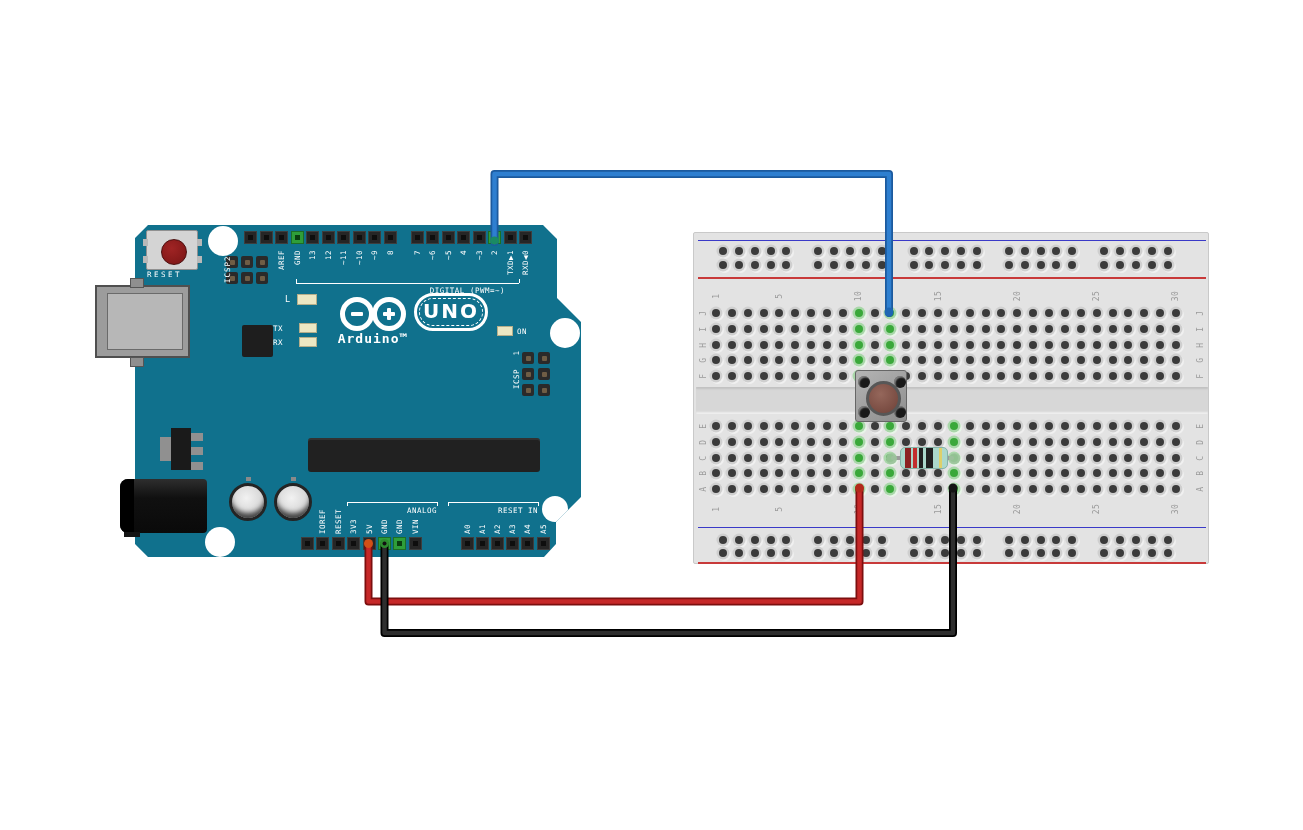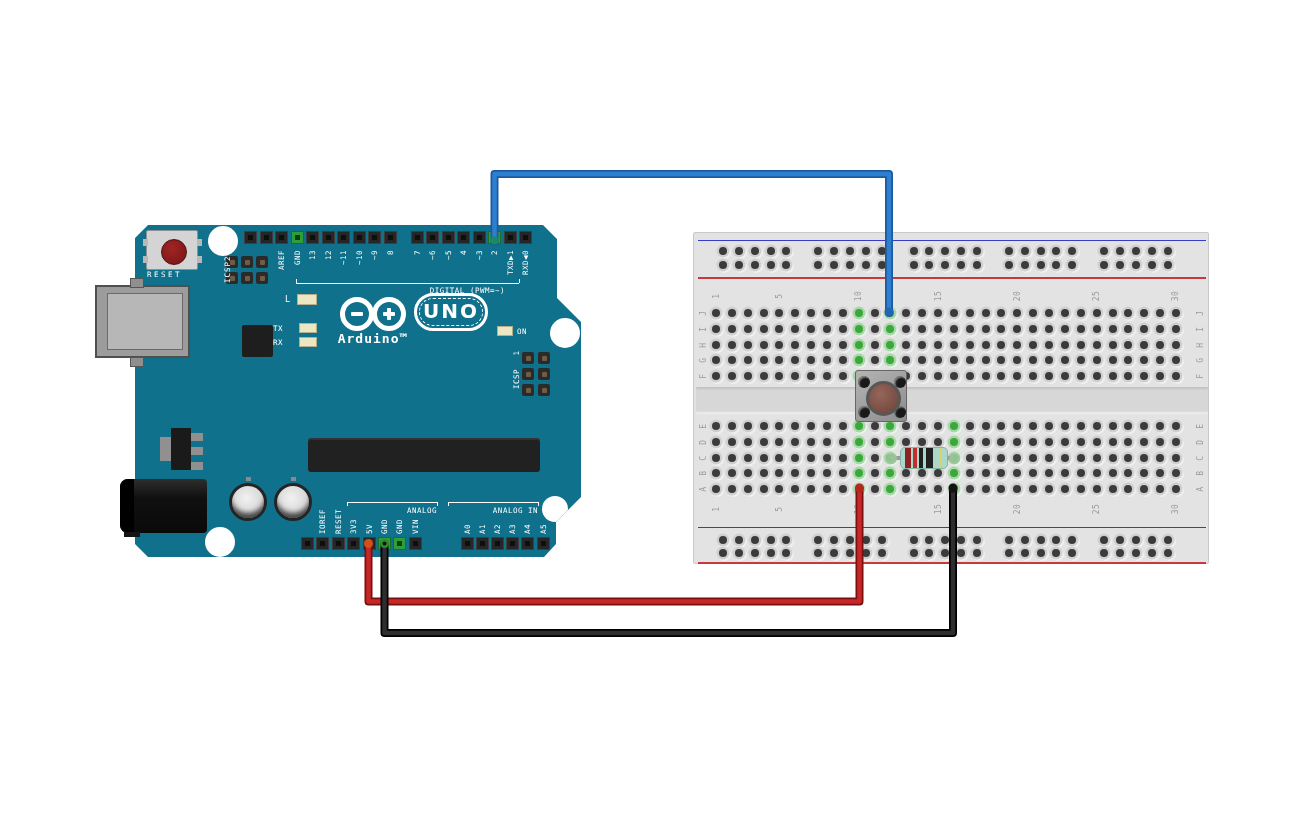--- a/index.html
+++ b/index.html
@@ -264,21 +264,21 @@
     <div class="stick" style="left:161px;top:54px;"></div>
       <div class="stick" style="left:384px;top:54px;"></div>
     <div class="abs silk" style="left:232px;top:61px;width:138px;text-align:right;">DIGITAL (PWM=~)</div>
     <div class="sline" style="left:212px;top:277px;width:90px;"></div>
     <div class="stick" style="left:212px;top:277px;"></div>
       <div class="stick" style="left:302px;top:277px;"></div>
     <div class="abs silk" style="left:222px;top:281px;width:80px;text-align:right;">ANALOG</div>
     <div class="sline" style="left:313px;top:277px;width:90px;"></div>
     <div class="stick" style="left:313px;top:277px;"></div>
       <div class="stick" style="left:403px;top:277px;"></div>
-    <div class="abs silk" style="left:323px;top:281px;width:80px;text-align:right;">ANALOG IN</div>
+    <div class="abs silk" style="left:323px;top:281px;width:80px;text-align:right;">RESET IN</div>
 
     <div class="abs" style="left:107px;top:100px;width:31px;height:32px;background:#1e1e1e;border-radius:2px;"></div>
     <div class="abs" style="left:173px;top:213px;width:232px;height:34px;background:#212121;border-radius:3px;box-shadow:inset 0 2px 0 rgba(255,255,255,.08);"></div>
     <div class="abs" style="left:25px;top:212px;width:12px;height:24px;background:#909090;"></div>
     <div class="abs" style="left:36px;top:203px;width:20px;height:42px;background:#1a1a1a;"></div>
     <div class="abs" style="left:56px;top:208px;width:12px;height:8px;background:#909090;"></div>
     <div class="abs" style="left:56px;top:222px;width:12px;height:8px;background:#909090;"></div>
     <div class="abs" style="left:56px;top:237px;width:12px;height:8px;background:#909090;"></div>
     <div class="abs" style="left:94px;top:258px;width:38px;height:38px;border-radius:50%;border:3px solid #242424;box-sizing:border-box;background:radial-gradient(circle at 45% 38%,#f2f2f2,#d9d9d9 55%,#b0b0b0);box-shadow:inset 0 -7px 5px -2px rgba(25,25,25,.75);"></div>
     <div class="abs" style="left:139px;top:258px;width:38px;height:38px;border-radius:50%;border:3px solid #242424;box-sizing:border-box;background:radial-gradient(circle at 45% 38%,#f2f2f2,#d9d9d9 55%,#b0b0b0);box-shadow:inset 0 -7px 5px -2px rgba(25,25,25,.75);"></div>

